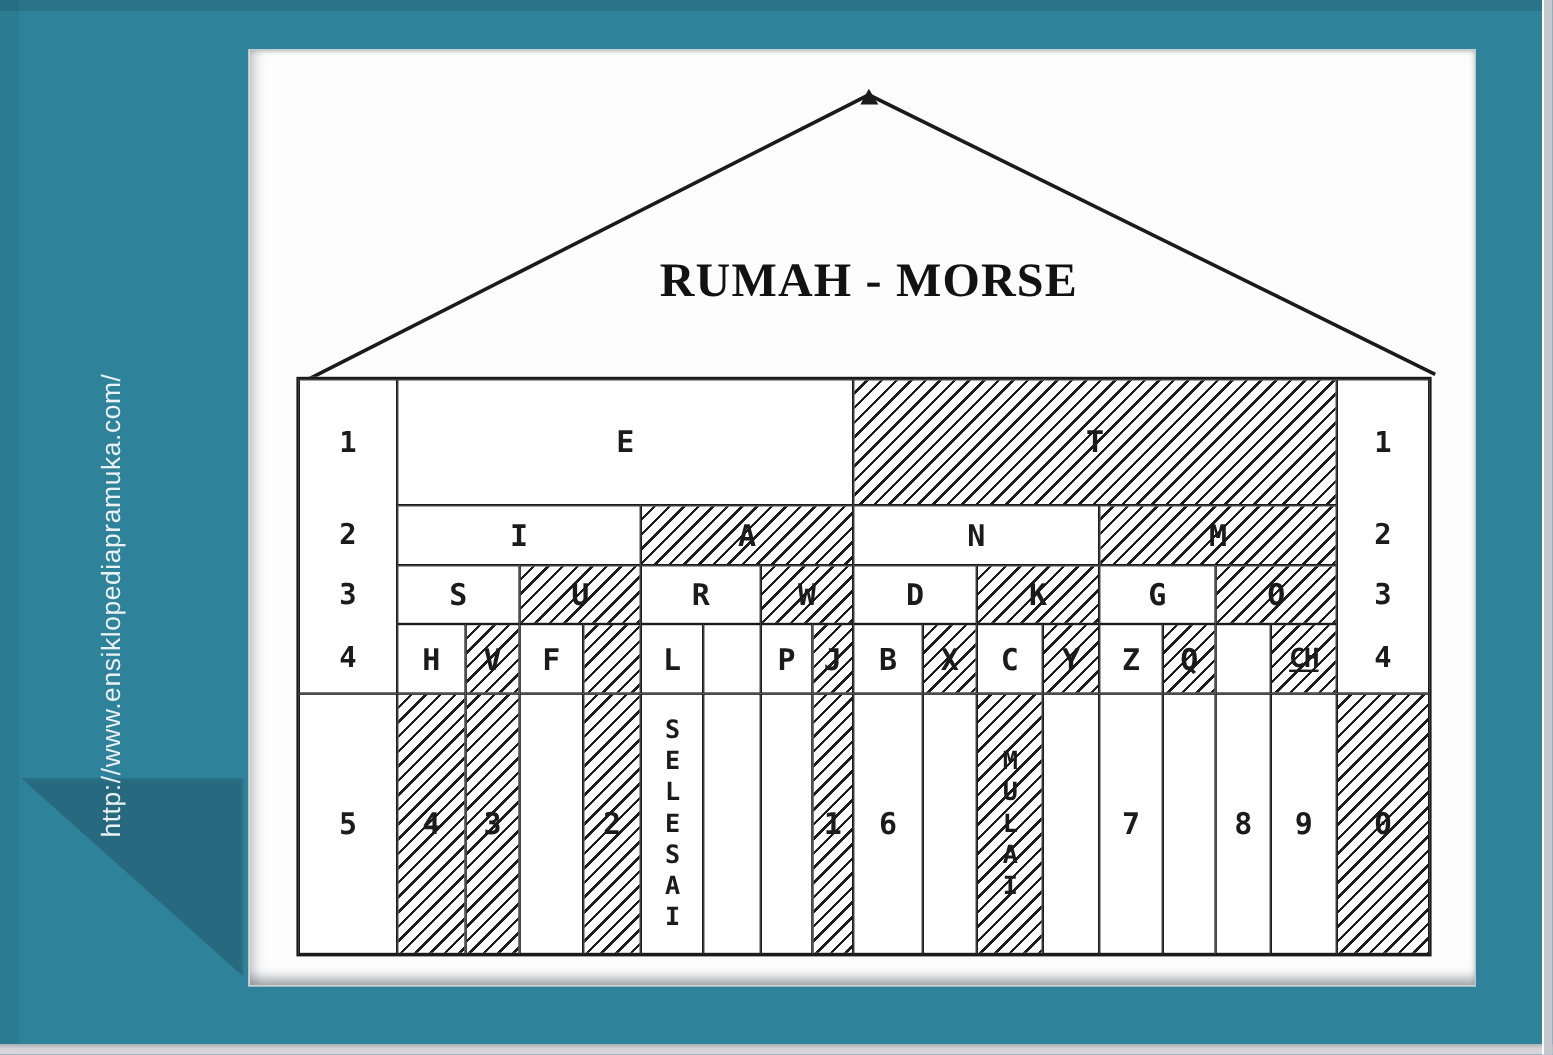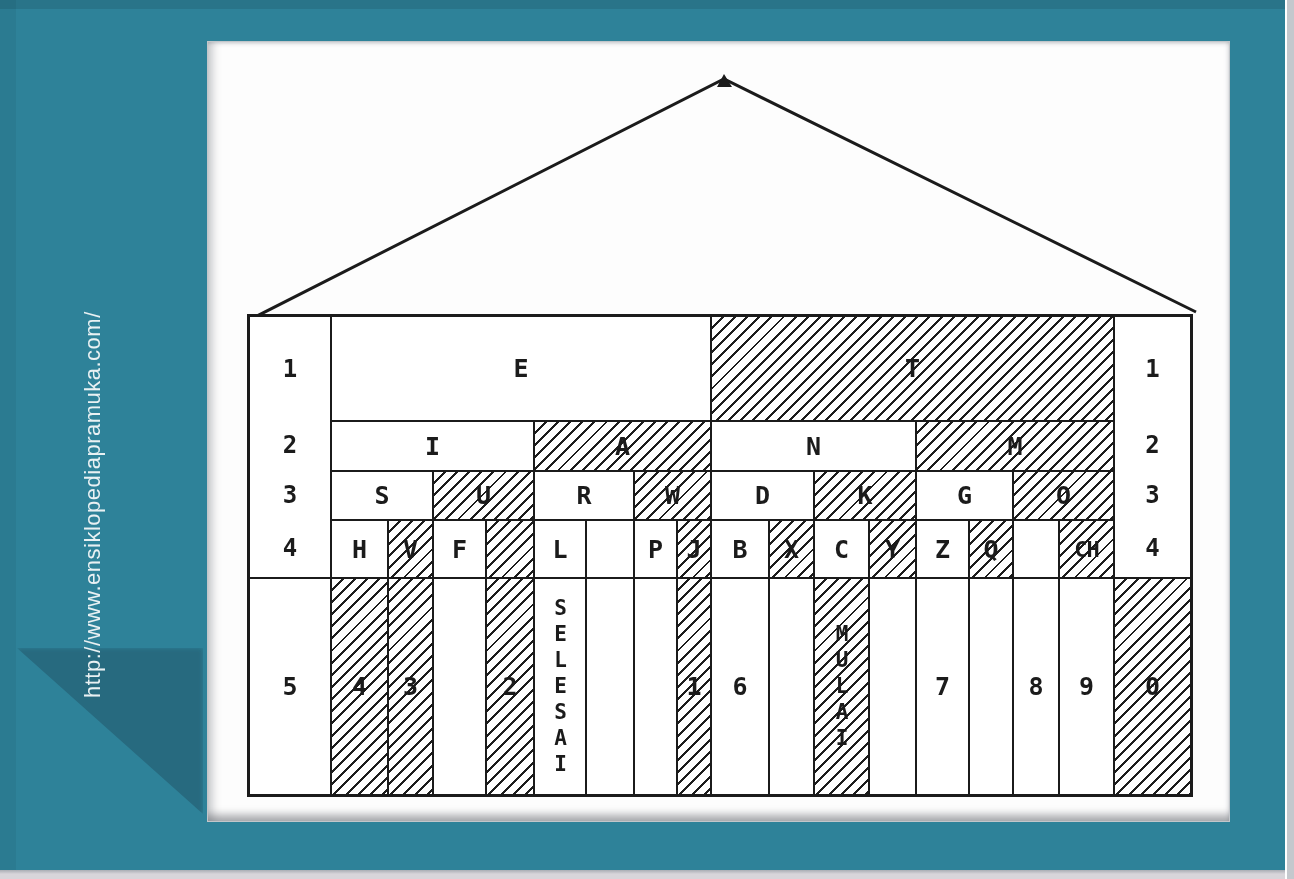--- a/index.html
+++ b/index.html
@@ -73,20 +73,21 @@
   <div class="shadow-triangle"></div>
 
   <div class="watermark">http://www.ensiklopediapramuka.com/</div>
 
   <div class="card">
     <svg class="roof" width="1023" height="781" viewBox="0 0 1023 781">
       <polyline points="43,277 516,37 988,270" fill="none" stroke="#1b1b1b" stroke-width="3" stroke-linejoin="miter"></polyline>
       <path d="M509 45 L516 32 L524 45 Z" fill="#1b1b1b"></path>
     </svg>
 
+    <div class="title">RUMAH - MORSE</div>
 
     <div class="morse-table">
         <div class="label-stack" style="grid-area: 1 / 1 / span 4;">
           <div class="ls-row">1</div>
           <div class="ls-row">2</div>
           <div class="ls-row">3</div>
           <div class="ls-row">4</div>
         </div>
         <div class="label-stack" style="grid-area: 1 / 18 / span 4;">
           <div class="ls-row">1</div>
@@ -118,21 +119,21 @@
         <div class="cell" style="grid-area: 4 / 7 / auto / span 1;"></div>
         <div class="cell" style="grid-area: 4 / 8 / auto / span 1;">P</div>
         <div class="cell hatch" style="grid-area: 4 / 9 / auto / span 1;">J</div>
         <div class="cell" style="grid-area: 4 / 10 / auto / span 1;">B</div>
         <div class="cell hatch" style="grid-area: 4 / 11 / auto / span 1;">X</div>
         <div class="cell" style="grid-area: 4 / 12 / auto / span 1;">C</div>
         <div class="cell hatch" style="grid-area: 4 / 13 / auto / span 1;">Y</div>
         <div class="cell" style="grid-area: 4 / 14 / auto / span 1;">Z</div>
         <div class="cell hatch" style="grid-area: 4 / 15 / auto / span 1;">Q</div>
         <div class="cell" style="grid-area: 4 / 16 / auto / span 1;"></div>
-        <div class="cell hatch small" style="grid-area: 4 / 17 / auto / span 1;">CH</div>
+        <div class="cell hatch small" style="grid-area: 4 / 17 / auto / span 1; text-decoration: underline;">CH</div>
         <div class="cell hatch" style="grid-area: 5 / 2 / auto / span 1;">4</div>
         <div class="cell hatch" style="grid-area: 5 / 3 / auto / span 1;">3</div>
         <div class="cell" style="grid-area: 5 / 4 / auto / span 1;"></div>
         <div class="cell hatch" style="grid-area: 5 / 5 / auto / span 1;">2</div>
         <div class="cell vertical" style="grid-area: 5 / 6 / auto / span 1;">SELESAI</div>
         <div class="cell" style="grid-area: 5 / 7 / auto / span 1;"></div>
         <div class="cell" style="grid-area: 5 / 8 / auto / span 1;"></div>
         <div class="cell hatch" style="grid-area: 5 / 9 / auto / span 1;">1</div>
         <div class="cell" style="grid-area: 5 / 10 / auto / span 1;">6</div>
         <div class="cell" style="grid-area: 5 / 11 / auto / span 1;"></div>

